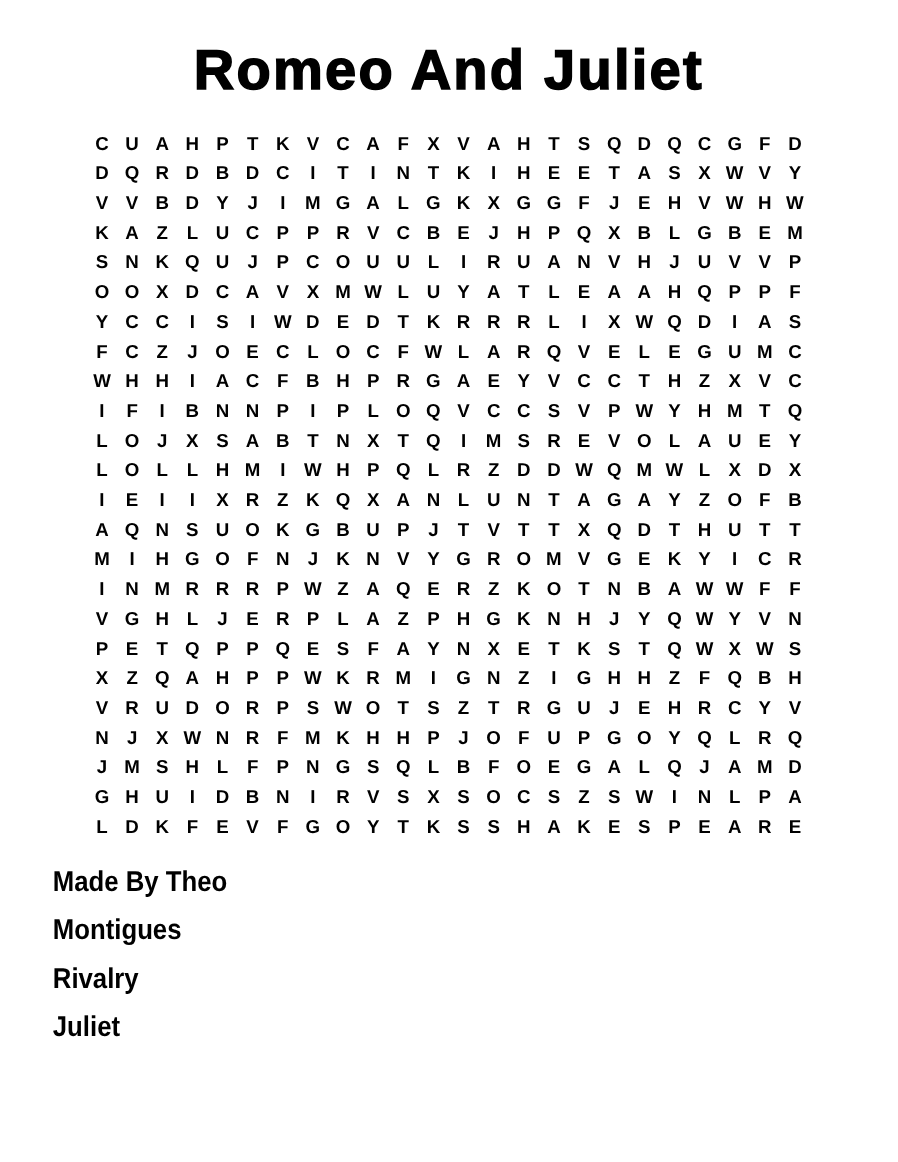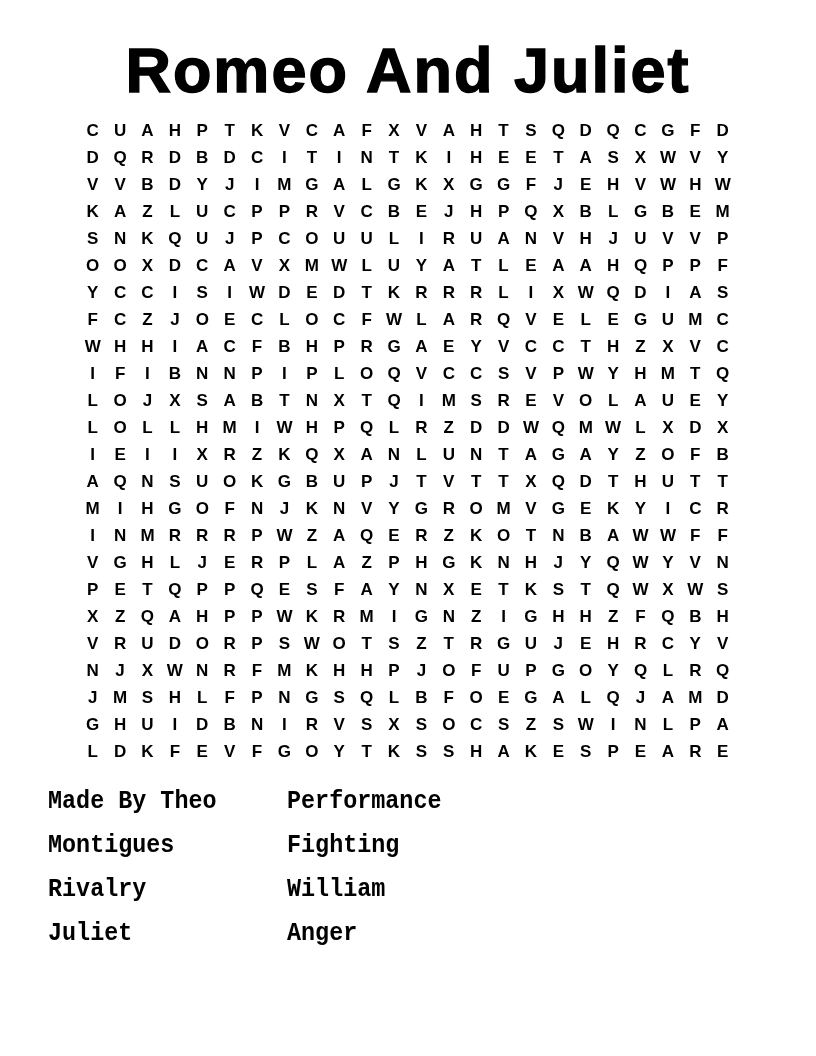--- a/index.html
+++ b/index.html
@@ -14,21 +14,21 @@
     font-family: "Liberation Sans", sans-serif;
     position: relative;
     overflow: hidden;
   }
   .page-title {
     position: absolute;
     top: 34px;
     left: 0;
     width: 816px;
     text-align: center;
-    font-size: 63px;
+    font-size: 51px;
     font-weight: bold;
     letter-spacing: 2px;
     -webkit-text-stroke: 1.4px #000000;
     white-space: nowrap;
   }
   .word-grid {
     position: absolute;
     top: 117px;
     left: 79px;
     width: 658px;
@@ -48,21 +48,20 @@
   .word-list {
     position: absolute;
     top: 779px;
     left: 48px;
     width: 722px;
     display: grid;
     grid-template-columns: 239px 240px 1fr;
   }
   .word-column {
     display: block;
-    font-family: Liberation Mono, monospace;
   }
   .word-item {
     height: 44px;
     line-height: 44px;
     font-size: 26px;
     font-weight: bold;
     white-space: nowrap;
     transform: scaleX(0.9);
     transform-origin: 0 50%;
   }
@@ -699,19 +698,13 @@
     </div>
   </div>
 
 <div class="word-list">
   <div class="word-column">
       <div class="word-item">Made By Theo</div>
       <div class="word-item">Montigues</div>
       <div class="word-item">Rivalry</div>
       <div class="word-item">Juliet</div>
     </div>
-  <div class="word-column">
-      <div class="word-item">Performance</div>
-      <div class="word-item">Fighting</div>
-      <div class="word-item">William</div>
-      <div class="word-item">Anger</div>
-    </div>
 </div>
 
 </body></html>

